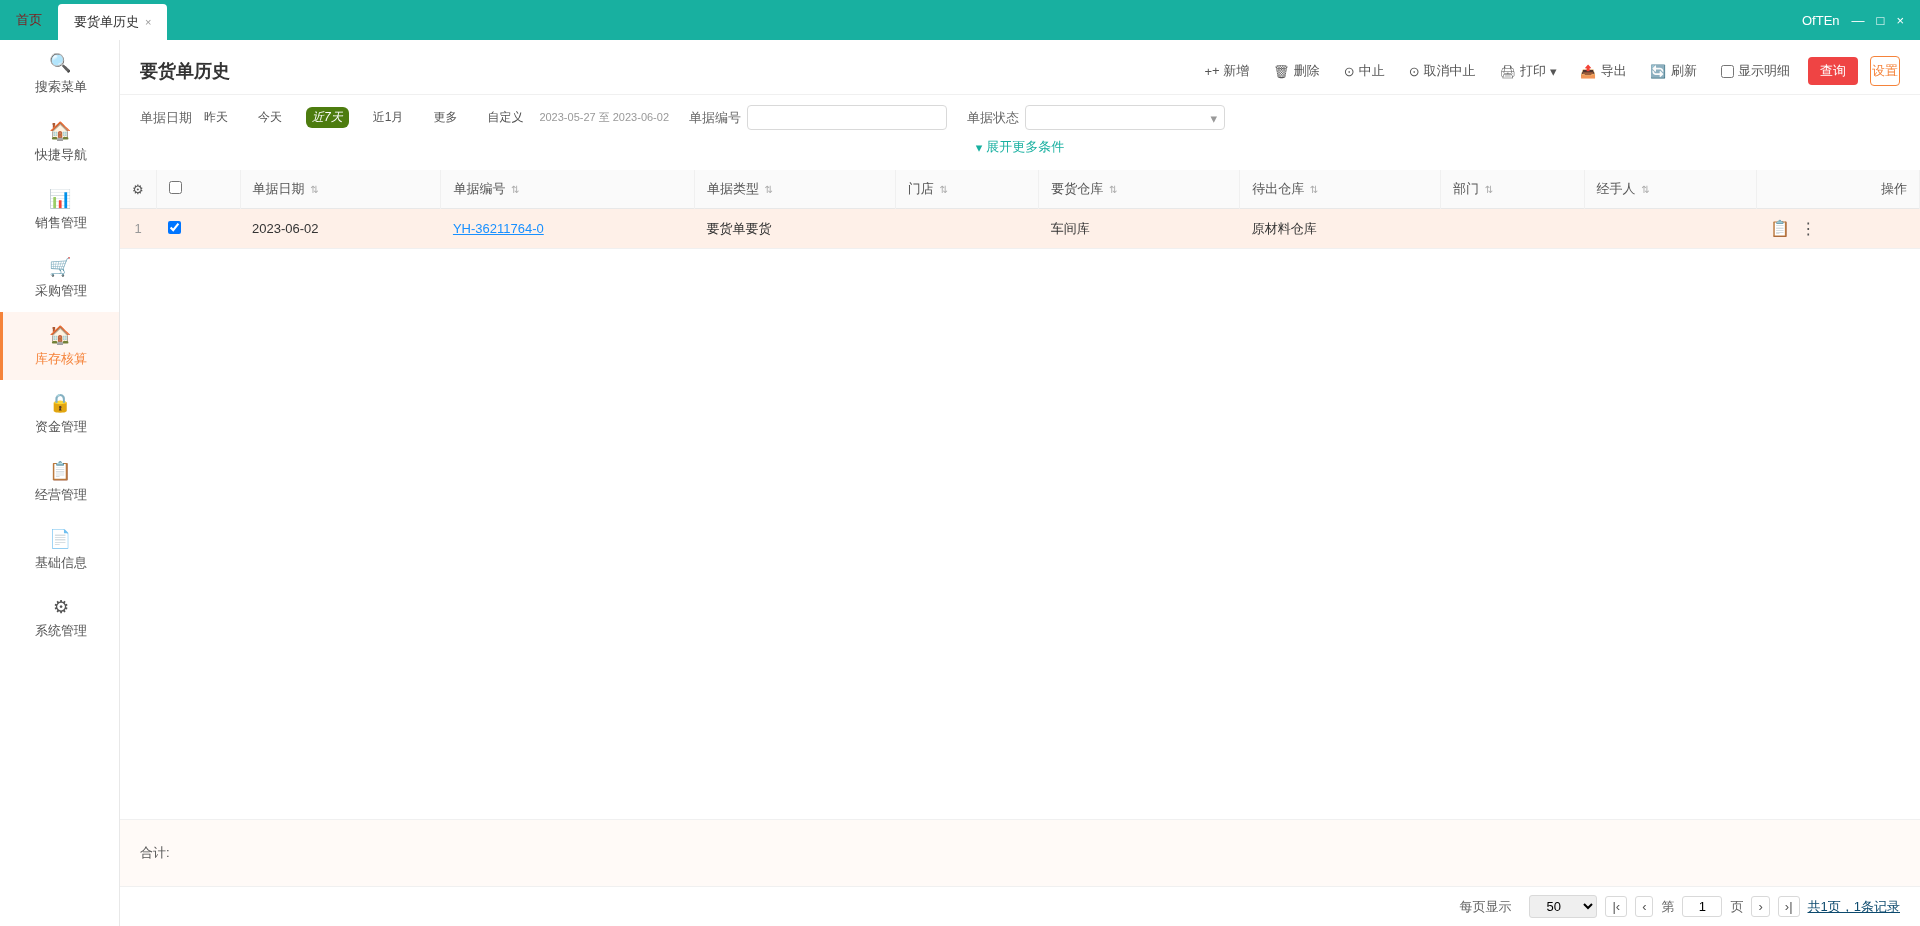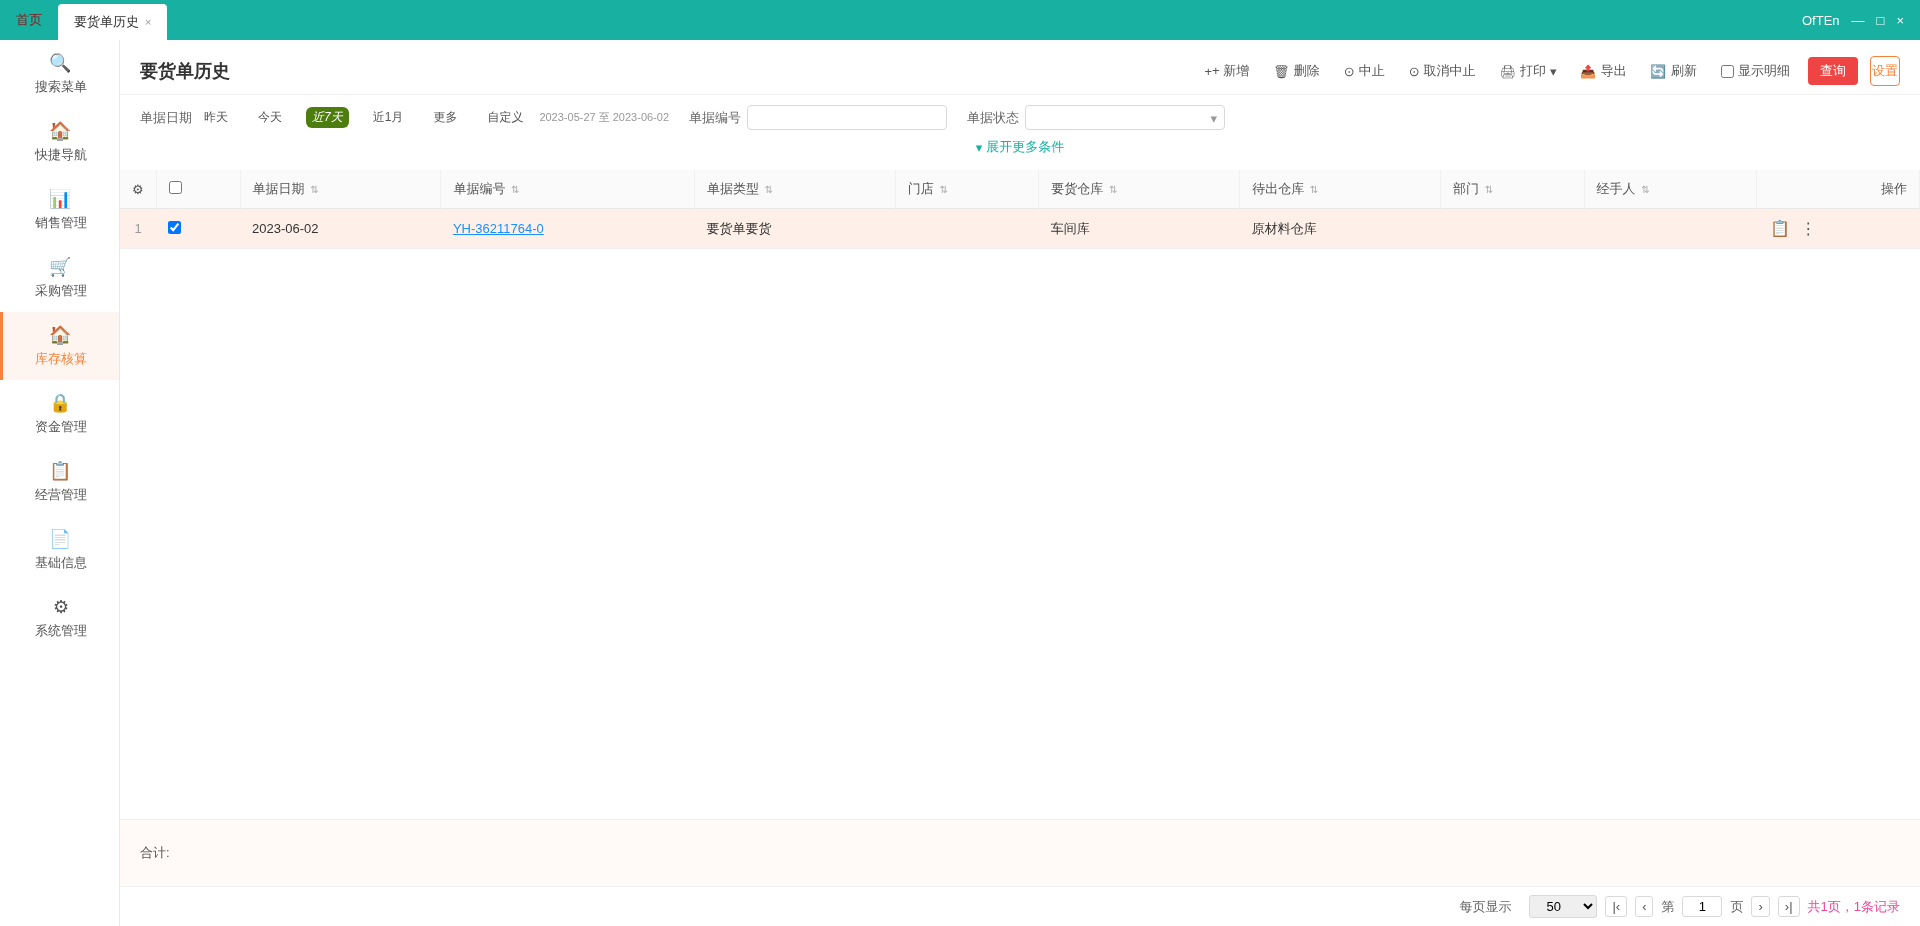--- a/index.html
+++ b/index.html
@@ -318,21 +318,21 @@
     }
     .pagination-btn:disabled { color: #ccc; cursor: default; }
     .page-input {
       border: 1px solid #d9d9d9;
       border-radius: 3px;
       padding: 2px 6px;
       width: 40px;
       text-align: center;
       font-size: 13px;
     }
-    .pagination-info { color: #ec4899; }
+    .pagination-info { color: #0c4a6e; text-decoration: underline; }
 
     
     .settings-btn {
       background: #fff;
       border: 1px solid #f5833a;
       color: #f5833a;
       padding: 5px 1px;
       border-radius: 4px;
       cursor: pointer;
       font-size: 13px;

